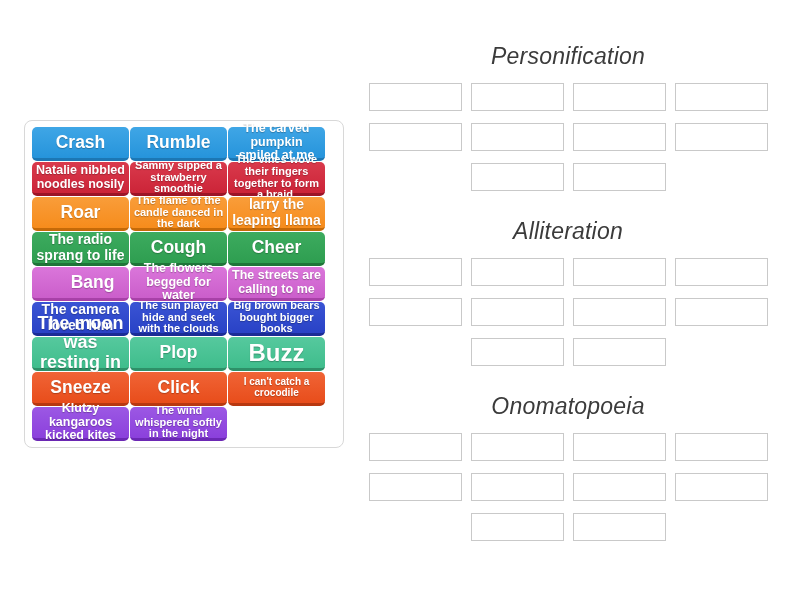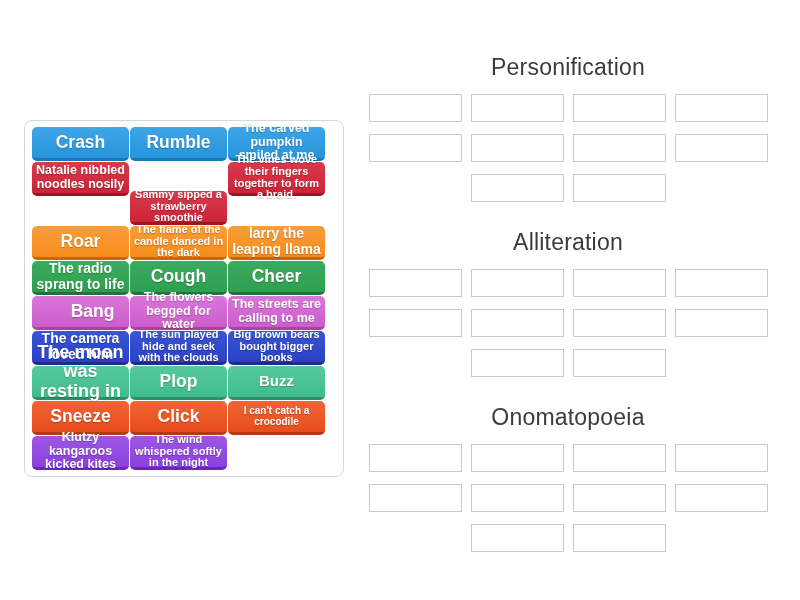--- a/index.html
+++ b/index.html
@@ -49,22 +49,23 @@
     padding: 0 2px;
     color: #ffffff;
     font-weight: bold;
     line-height: 1.08;
     text-shadow: 0 1px 1px rgba(0,0,0,0.25);
   }
   
   .groups-column {
     position: absolute;
     left: 368px;
-    top: 52px;
+    top: 41px;
     width: 400px;
+    font-style: italic;
   }
   .group-section {
     margin-bottom: 25px;
   }
   .group-title {
     font-size: 23px;
     line-height: 30px;
     font-weight: 400;
     color: #3b3b3b;
     text-align: center;
@@ -99,21 +100,21 @@
       </div>
       <div class="tile" style="background: linear-gradient(rgb(63, 166, 230), rgb(38, 148, 219)); border-bottom-color: rgb(28, 119, 180);">
         <span style="font-size: 17.5px;">Rumble</span>
       </div>
       <div class="tile" style="background: linear-gradient(rgb(63, 166, 230), rgb(38, 148, 219)); border-bottom-color: rgb(28, 119, 180);">
         <span style="font-size: 12.5px;">The carved pumpkin smiled at me</span>
       </div>
       <div class="tile" style="background: linear-gradient(rgb(217, 58, 76), rgb(204, 36, 56)); border-bottom-color: rgb(156, 20, 38);">
         <span style="font-size: 12.5px;">Natalie nibbled noodles nosily</span>
       </div>
-      <div class="tile" style="background: linear-gradient(rgb(217, 58, 76), rgb(204, 36, 56)); border-bottom-color: rgb(156, 20, 38); margin-top: 29px;">
+      <div class="tile" style="background: linear-gradient(rgb(217, 58, 76), rgb(204, 36, 56)); border-bottom-color: rgb(156, 20, 38);">
         <span style="font-size: 11px;">Sammy sipped a strawberry smoothie</span>
       </div>
       <div class="tile" style="background: linear-gradient(rgb(217, 58, 76), rgb(204, 36, 56)); border-bottom-color: rgb(156, 20, 38);">
         <span style="font-size: 11px;">The vines wove their fingers together to form a braid.</span>
       </div>
       <div class="tile" style="background: linear-gradient(rgb(249, 157, 58), rgb(246, 140, 28)); border-bottom-color: rgb(197, 106, 8);">
         <span style="font-size: 17.5px;">Roar</span>
       </div>
       <div class="tile" style="background: linear-gradient(rgb(249, 157, 58), rgb(246, 140, 28)); border-bottom-color: rgb(197, 106, 8);">
         <span style="font-size: 11px;">The flame of the candle danced in the dark</span>
@@ -148,21 +149,21 @@
       <div class="tile" style="background: linear-gradient(rgb(58, 84, 212), rgb(41, 66, 198)); border-bottom-color: rgb(27, 44, 150);">
         <span style="font-size: 11px;">Big brown bears bought bigger books</span>
       </div>
       <div class="tile" style="background: linear-gradient(rgb(86, 201, 158), rgb(63, 189, 140)); border-bottom-color: rgb(46, 144, 104);">
         <span style="font-size: 18px;">The moon was resting in the sky</span>
       </div>
       <div class="tile" style="background: linear-gradient(rgb(86, 201, 158), rgb(63, 189, 140)); border-bottom-color: rgb(46, 144, 104);">
         <span style="font-size: 17.5px;">Plop</span>
       </div>
       <div class="tile" style="background: linear-gradient(rgb(86, 201, 158), rgb(63, 189, 140)); border-bottom-color: rgb(46, 144, 104);">
-        <span style="font-size: 15px;">Buzz</span>
+        <span style="font-size: 24px;">Buzz</span>
       </div>
       <div class="tile" style="background: linear-gradient(rgb(240, 100, 54), rgb(232, 77, 27)); border-bottom-color: rgb(184, 56, 16);">
         <span style="font-size: 17.5px;">Sneeze</span>
       </div>
       <div class="tile" style="background: linear-gradient(rgb(240, 100, 54), rgb(232, 77, 27)); border-bottom-color: rgb(184, 56, 16);">
         <span style="font-size: 17.5px;">Click</span>
       </div>
       <div class="tile" style="background: linear-gradient(rgb(240, 100, 54), rgb(232, 77, 27)); border-bottom-color: rgb(184, 56, 16);">
         <span style="font-size: 10px;">I can't catch a crocodile</span>
       </div>

